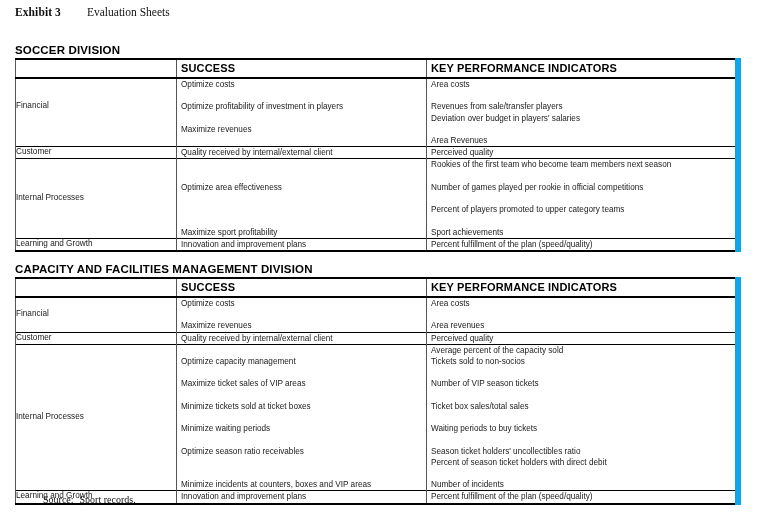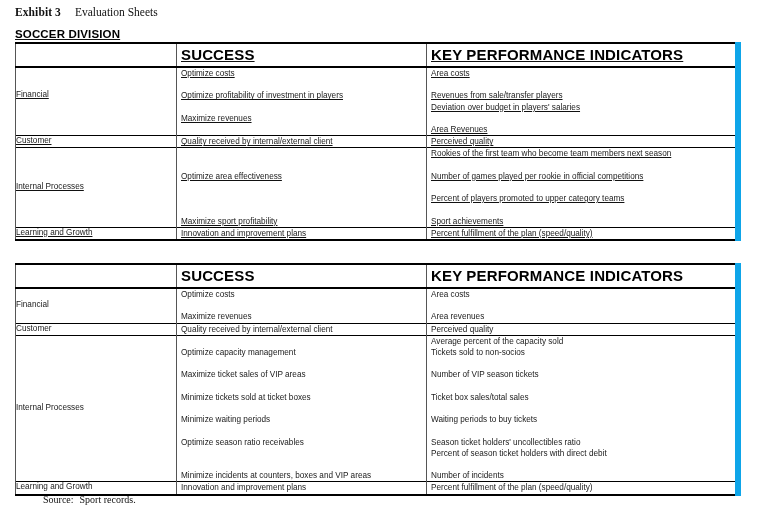--- a/index.html
+++ b/index.html
@@ -24,30 +24,30 @@
     font-family: "Liberation Serif", serif;
     font-size: 11.5px;
     white-space: nowrap;
   }
   .exhibit-caption .exh-label {
     font-weight: bold;
     letter-spacing: 0.1px;
   }
   .exhibit-caption .exh-title {
     font-weight: normal;
-    padding-left: 14px;
+    padding-left: 26px;
   }
 
   
   .division-block {
     position: absolute;
     left: 15px;
     width: 722px;
   }
-  #division-soccer   { top: 28px; text-decoration: underline; }
+  #division-soccer   { top: 44px; }
   #division-capacity { top: 263px; }
 
   .division-title {
     font-family: "Liberation Sans", sans-serif;
     font-weight: bold;
     font-size: 11.5px;
     letter-spacing: 0.15px;
     padding-bottom: 2px;
     white-space: nowrap;
     color: #000;
@@ -69,21 +69,21 @@
   .eval-table td {
     vertical-align: top;
     text-align: left;
     padding: 0;
     font-weight: normal;
   }
 
   
   .eval-table thead th {
     font-weight: bold;
-    font-size: 15px;
+    font-size: 11px;
     letter-spacing: 0.15px;
     color: #000;
     padding: 2px 0 3px 0;
     border-top: 2.2px solid #000;
     border-bottom: 2.2px solid #000;
   }
   .eval-table thead th .hdr-in { padding-left: 4px; }
   .eval-table thead th.th-persp .hdr-in { padding-left: 2px; }
 
   
@@ -256,20 +256,21 @@
             <div class="line-stack">
               <span class="ln">Percent fulfillment of the plan (speed/quality)</span>
             </div>
           </td>
         </tr>
       </tbody>
   </table>
 </div>
 
 <div class="division-block" id="division-capacity">
+  <div class="division-title">CAPACITY AND FACILITIES MANAGEMENT DIVISION</div>
   <table class="eval-table">
     <colgroup>
       <col class="c-persp">
         <col class="c-succ">
         <col class="c-kpi">
     </colgroup>
     <thead>
       <tr>
         <th class="th-persp"><span class="hdr-in"></span></th>
         <th class="th-succ"><span class="hdr-in">SUCCESS</span></th>

